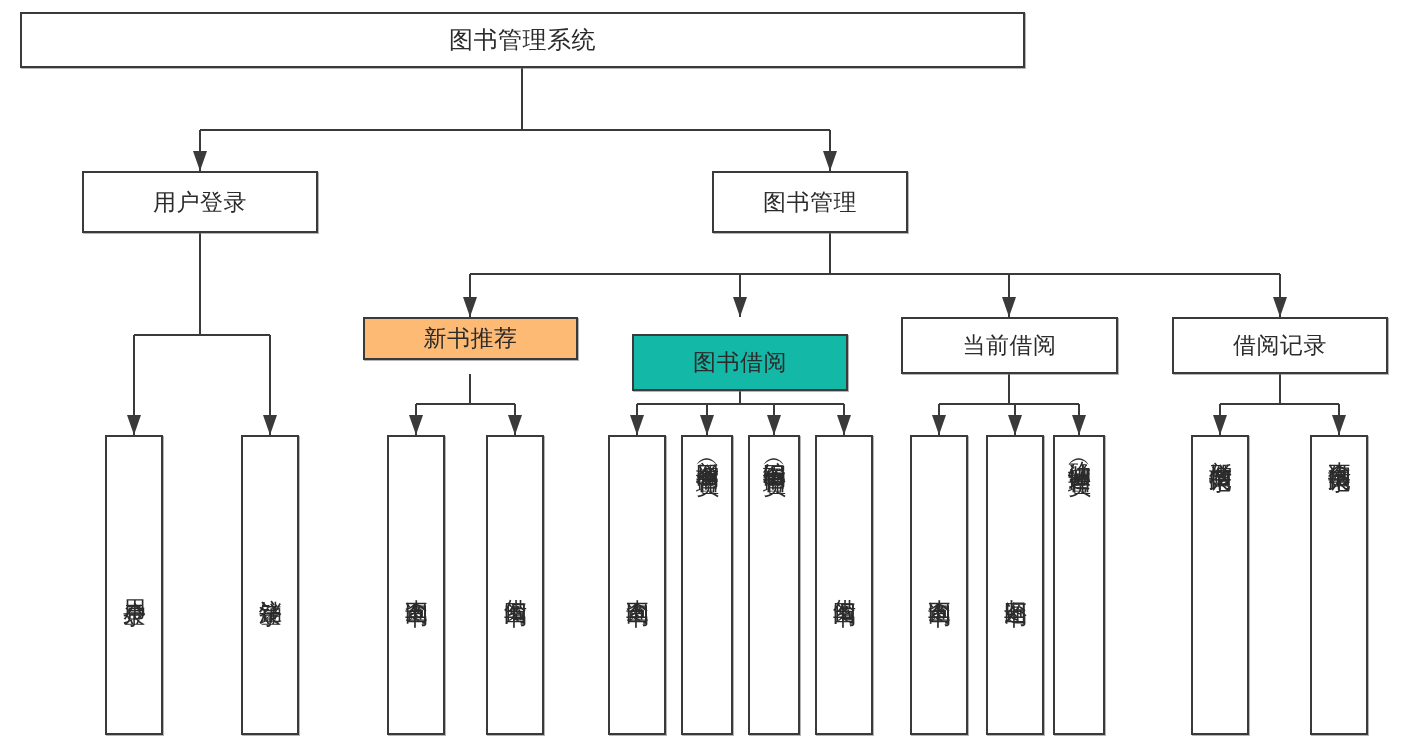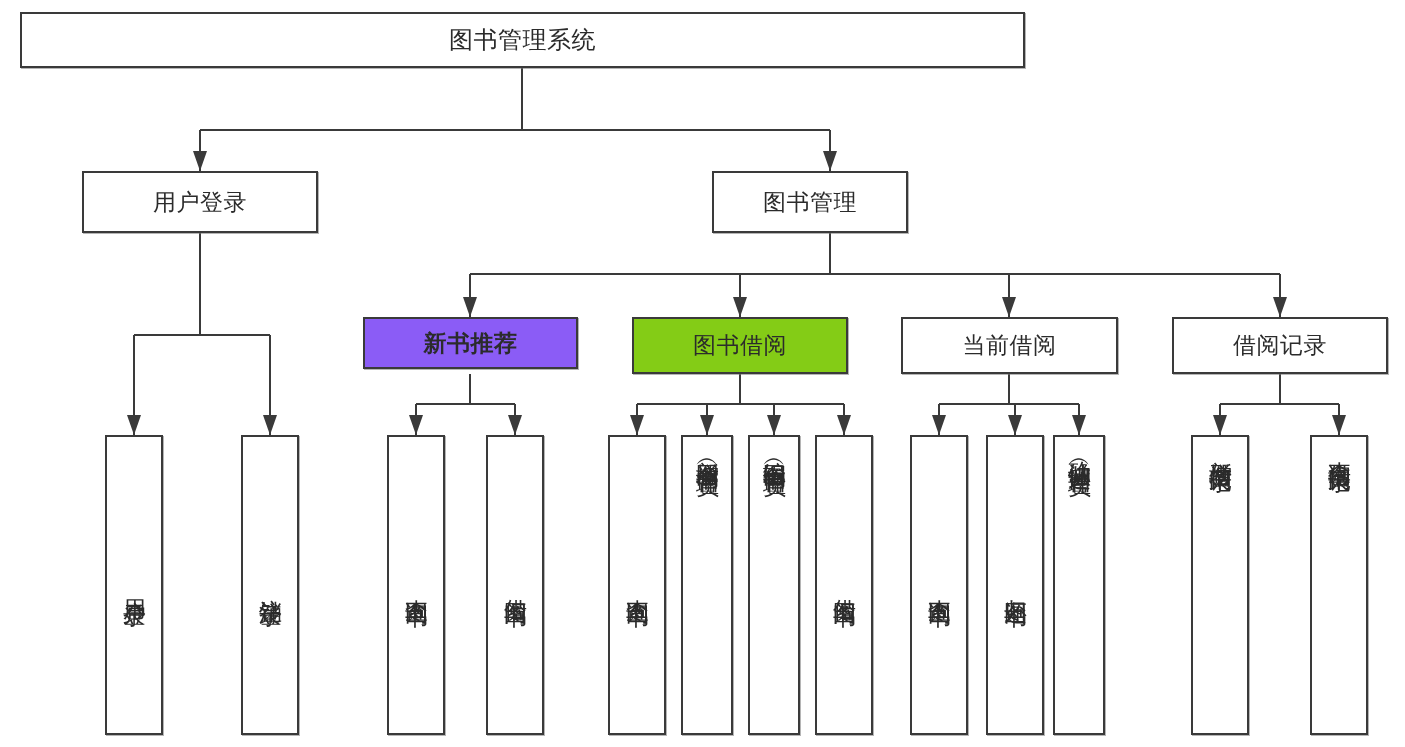--- a/index.html
+++ b/index.html
@@ -137,24 +137,24 @@
   <div id="nodes-layer">
       <div class="node horiz root" style="left: 20px; top: 12px; width: 1005px; height: 56px; border-color: rgb(58, 58, 58); background: rgb(255, 255, 255); color: rgb(43, 43, 43);">
         <span class="label">图书管理系统</span>
       </div>
       <div class="node horiz" style="left: 82px; top: 171px; width: 236px; height: 62px; border-color: rgb(58, 58, 58); background: rgb(255, 255, 255); color: rgb(43, 43, 43);">
         <span class="label">用户登录</span>
       </div>
       <div class="node horiz" style="left: 712px; top: 171px; width: 196px; height: 62px; border-color: rgb(58, 58, 58); background: rgb(255, 255, 255); color: rgb(43, 43, 43);">
         <span class="label">图书管理</span>
       </div>
-      <div class="node horiz" style="left: 363px; top: 317px; width: 215px; height: 52px; border-color: rgb(58, 58, 58); background: #8b5cf6; color: rgb(43, 43, 43); font-weight: bold;">
+      <div class="node horiz" style="left: 363px; top: 317px; width: 215px; height: 43px; border-color: rgb(58, 58, 58); background: #fdba74; color: rgb(43, 43, 43);">
         <span class="label">新书推荐</span>
       </div>
-      <div class="node horiz" style="left: 632px; top: 317px; width: 216px; height: 57px; border-color: rgb(58, 58, 58); background: #84cc16; color: rgb(43, 43, 43);">
+      <div class="node horiz" style="left: 632px; top: 334px; width: 216px; height: 57px; border-color: rgb(58, 58, 58); background: #14b8a6; color: rgb(43, 43, 43);">
         <span class="label">图书借阅</span>
       </div>
       <div class="node horiz" style="left: 901px; top: 317px; width: 217px; height: 57px; border-color: rgb(58, 58, 58); background: rgb(255, 255, 255); color: rgb(43, 43, 43);">
         <span class="label">当前借阅</span>
       </div>
       <div class="node horiz" style="left: 1172px; top: 317px; width: 216px; height: 57px; border-color: rgb(58, 58, 58); background: rgb(255, 255, 255); color: rgb(43, 43, 43);">
         <span class="label">借阅记录</span>
       </div>
       <div class="node vert" style="left: 105px; top: 435px; width: 58px; height: 300px; border-color: rgb(58, 58, 58); background: rgb(255, 255, 255); color: rgb(43, 43, 43);">
         <span class="label">用户登录</span>

